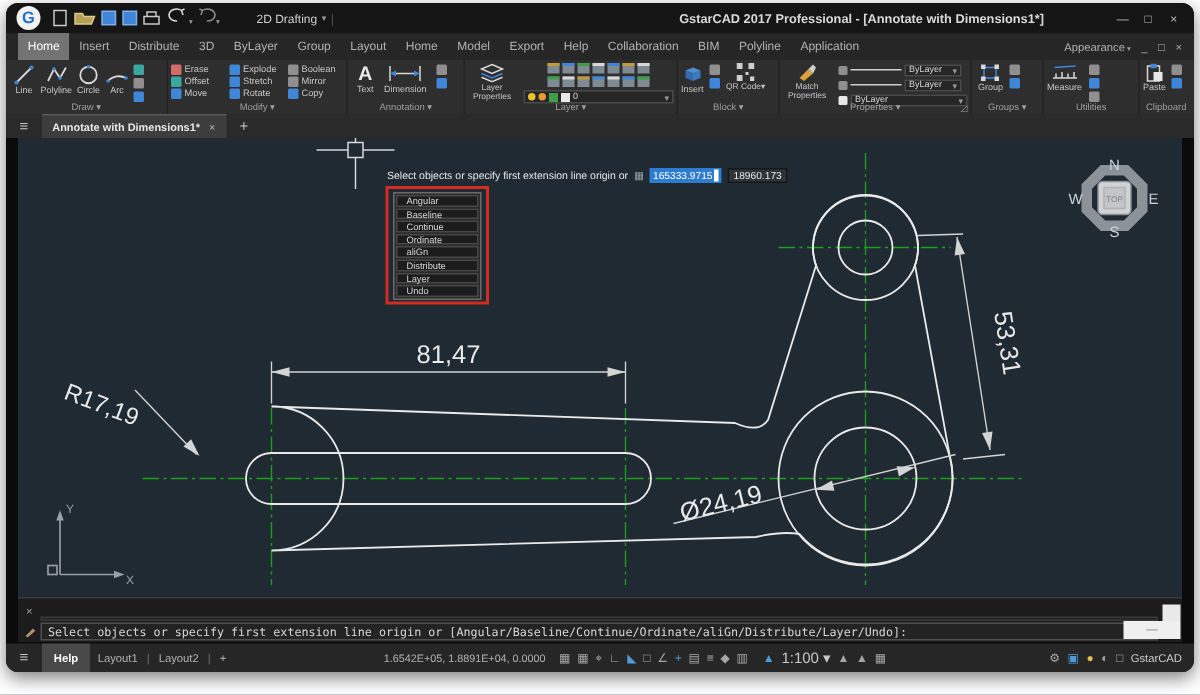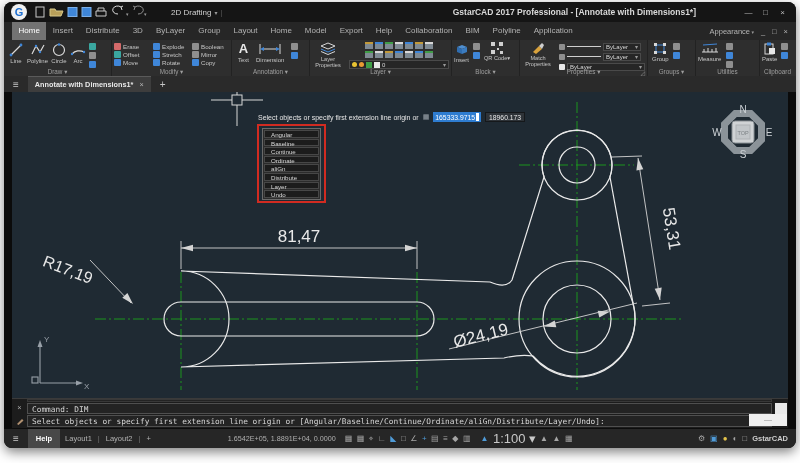--- a/index.html
+++ b/index.html
@@ -63,26 +63,26 @@
   .crow{height:12px;line-height:11px;background:#232323;border:1px solid #4f4f4f;font-family:"DejaVu Sans Mono",monospace;font-size:7.8px;color:#d6d6d6;padding-left:4px;white-space:nowrap;overflow:hidden}
   .crow.hist{height:3px;border-color:#383838}
   .sbtop{position:absolute;right:1px;top:4px;width:12px;height:11px;background:#e9e9e9}
   .sbbtn{position:absolute;right:1px;bottom:2px;width:38px;height:12px;background:#efefef;display:flex;align-items:center;justify-content:center;color:#8a8a8a;font-size:8px;line-height:8px}
   
   .status{position:absolute;left:0;top:426px;width:792px;height:20px;background:#262626;border-top:1px solid #0c0c0c;display:flex;align-items:center;font-size:7.5px;color:#b9b9b9}
   .stburger{color:#c8c8c8;font-size:10px;margin:0 9px}
   .stab{padding:0 5px;color:#b2b2b2}
   .stab.active{background:#484848;color:#fff;font-weight:bold;padding:0 8px;line-height:20px}
   .ssep{color:#6f6f6f;padding:0 1px}
-  .coords{margin-left:72px;color:#b0b0b0;font-size:7.2px;white-space:nowrap}
+  .coords{margin-left:100px;color:#b0b0b0;font-size:7.2px;white-space:nowrap}
   .sicons{display:flex;align-items:center;gap:4.5px;margin-left:9px}
   .sicon{font-size:8px;color:#a5a5a5}
   .sicon.blue{color:#4f9bd8}.sicon.yel{color:#e3c24a}
   .sright{margin-left:auto;display:flex;align-items:center;gap:5px;padding-right:8px}
-  .brand{color:#cdcdcd;font-size:7.5px;font-weight:bold}
+  .brand{color:#cdcdcd;font-size:7.5px;font-weight:normal}
 </style>
 </head>
 <body>
 
 <div class="win">
 
   <div class="titlebar">
     <div class="logo">G</div>
     <svg width="128" height="14" viewBox="0 0 128 14">
       <g stroke="#c9c9c9" fill="none" stroke-width="1">
@@ -513,21 +513,20 @@
 
   <div class="cmd">
     <div class="cmdicons">
       <span>×</span>
       <svg width="8" height="8" viewBox="0 0 8 8">
           <path d="M1 7 L5 3 L6.5 4.5 L2.5 8 Z M5 3 L6 2 L7.5 3.5 L6.5 4.5" fill="#b09070"></path>
         </svg>
     </div>
     <div class="cmdrows">
       <div class="crow hist"></div>
-      <div class="crow">Command: DIM</div>
       <div class="crow">Select objects or specify first extension line origin or [Angular/Baseline/Continue/Ordinate/aliGn/Distribute/Layer/Undo]:</div>
       <div class="sbtop"></div>
       <div class="sbbtn">
           <span>—</span>
         </div>
     </div>
   </div>
 
   <div class="status">
     <span class="stburger">≡</span>
@@ -547,21 +546,21 @@
       <span class="sicon">□</span>
       <span class="sicon">∠</span>
       <span class="sicon blue">+</span>
       <span class="sicon">▤</span>
       <span class="sicon">≡</span>
       <span class="sicon">◆</span>
       <span class="sicon">▥</span>
     </div>
     <div class="sicons" style="margin-left:10px">
       <span class="sicon blue">▲</span>
-      <span style="color:#c8c8c8;font-size:13px">1:100 ▾</span>
+      <span style="color:#c8c8c8;font-size:10px">1:100 ▾</span>
       <span class="sicon">▲</span>
       <span class="sicon">▲</span>
       <span class="sicon">▦</span>
     </div>
     <div class="sright">
       <span class="sicon">⚙</span>
       <span class="sicon blue">▣</span>
       <span class="sicon yel">●</span>
       <span class="sicon">◐</span>
       <span class="sicon">□</span>

